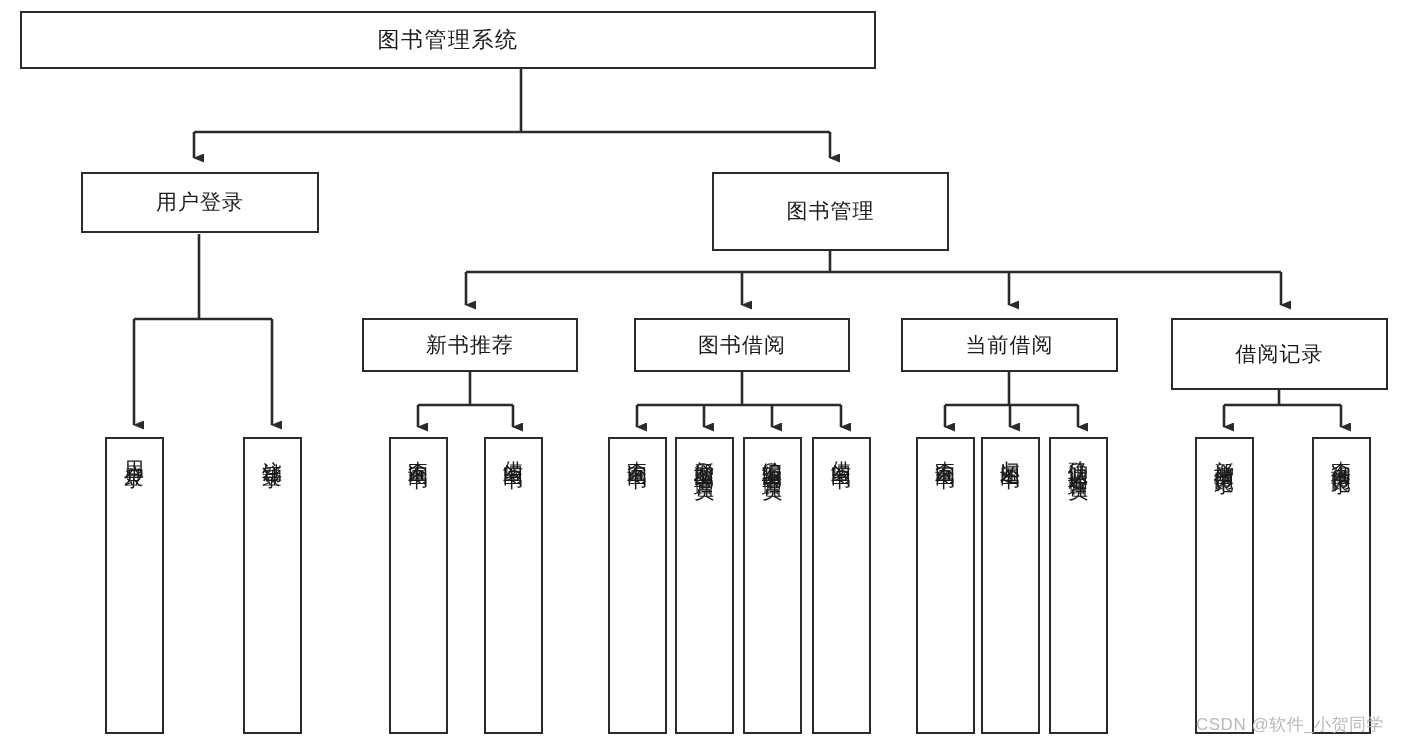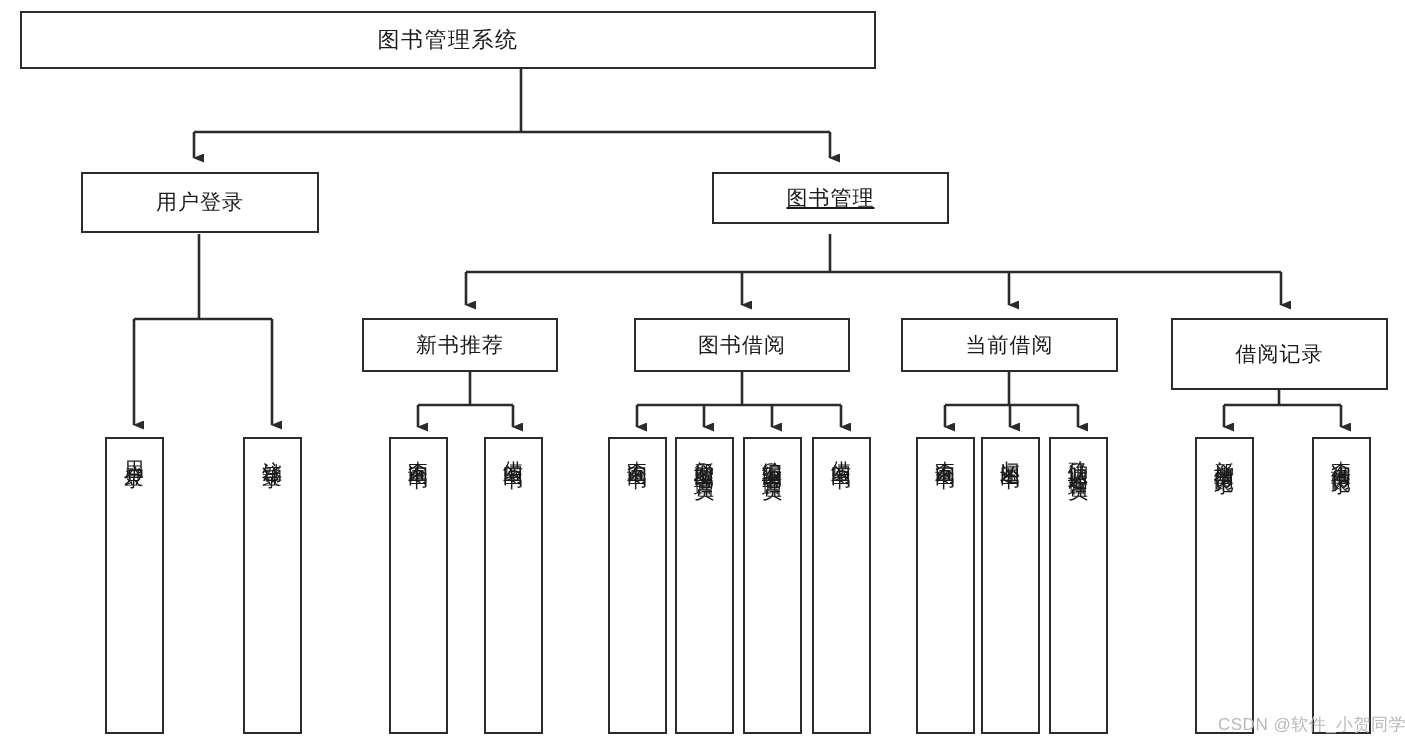--- a/index.html
+++ b/index.html
@@ -129,25 +129,25 @@
     </g>
   </svg>
 
   <div class="node h root" style="left:20px; top:11px; width:856px; height:58px;">
     <span class="lbl">图书管理系统</span>
   </div>
 
   <div class="node h" style="left:81px; top:172px; width:238px; height:61px;">
     <span class="lbl">用户登录</span>
   </div>
-  <div class="node h" style="left:712px; top:172px; width:237px; height:52px;text-decoration:underline;">
+  <div class="node h" style="left:712px; top:172px; width:237px; height:79px;">
     <span class="lbl">图书管理</span>
   </div>
 
-  <div class="node h" style="left:362px; top:318px; width:196px; height:54px;">
+  <div class="node h" style="left:362px; top:318px; width:216px; height:54px;">
     <span class="lbl">新书推荐</span>
   </div>
   <div class="node h" style="left:901px; top:318px; width:217px; height:54px;">
     <span class="lbl">当前借阅</span>
   </div>
   <div class="node h" style="left:634px; top:318px; width:216px; height:54px;">
     <span class="lbl">图书借阅</span>
   </div>
   <div class="node h" style="left:1171px; top:318px; width:217px; height:72px;">
     <span class="lbl">借阅记录</span>
@@ -190,15 +190,15 @@
     <span class="lbl">确认归还（管理员）</span>
   </div>
 
   <div class="node v" style="left:1195px; top:437px; width:59px; height:297px;">
     <span class="lbl">新增借阅记录</span>
   </div>
   <div class="node v" style="left:1312px; top:437px; width:59px; height:297px;">
     <span class="lbl">查询借阅记录</span>
   </div>
 
-  <div class="watermark" style="left:1196px; top:713px;padding-left:22px;">CSDN @软件_小贺同学</div>
+  <div class="watermark" style="left:1196px; top:713px;">CSDN @软件_小贺同学</div>
 
 </div>
 
 </body></html>

